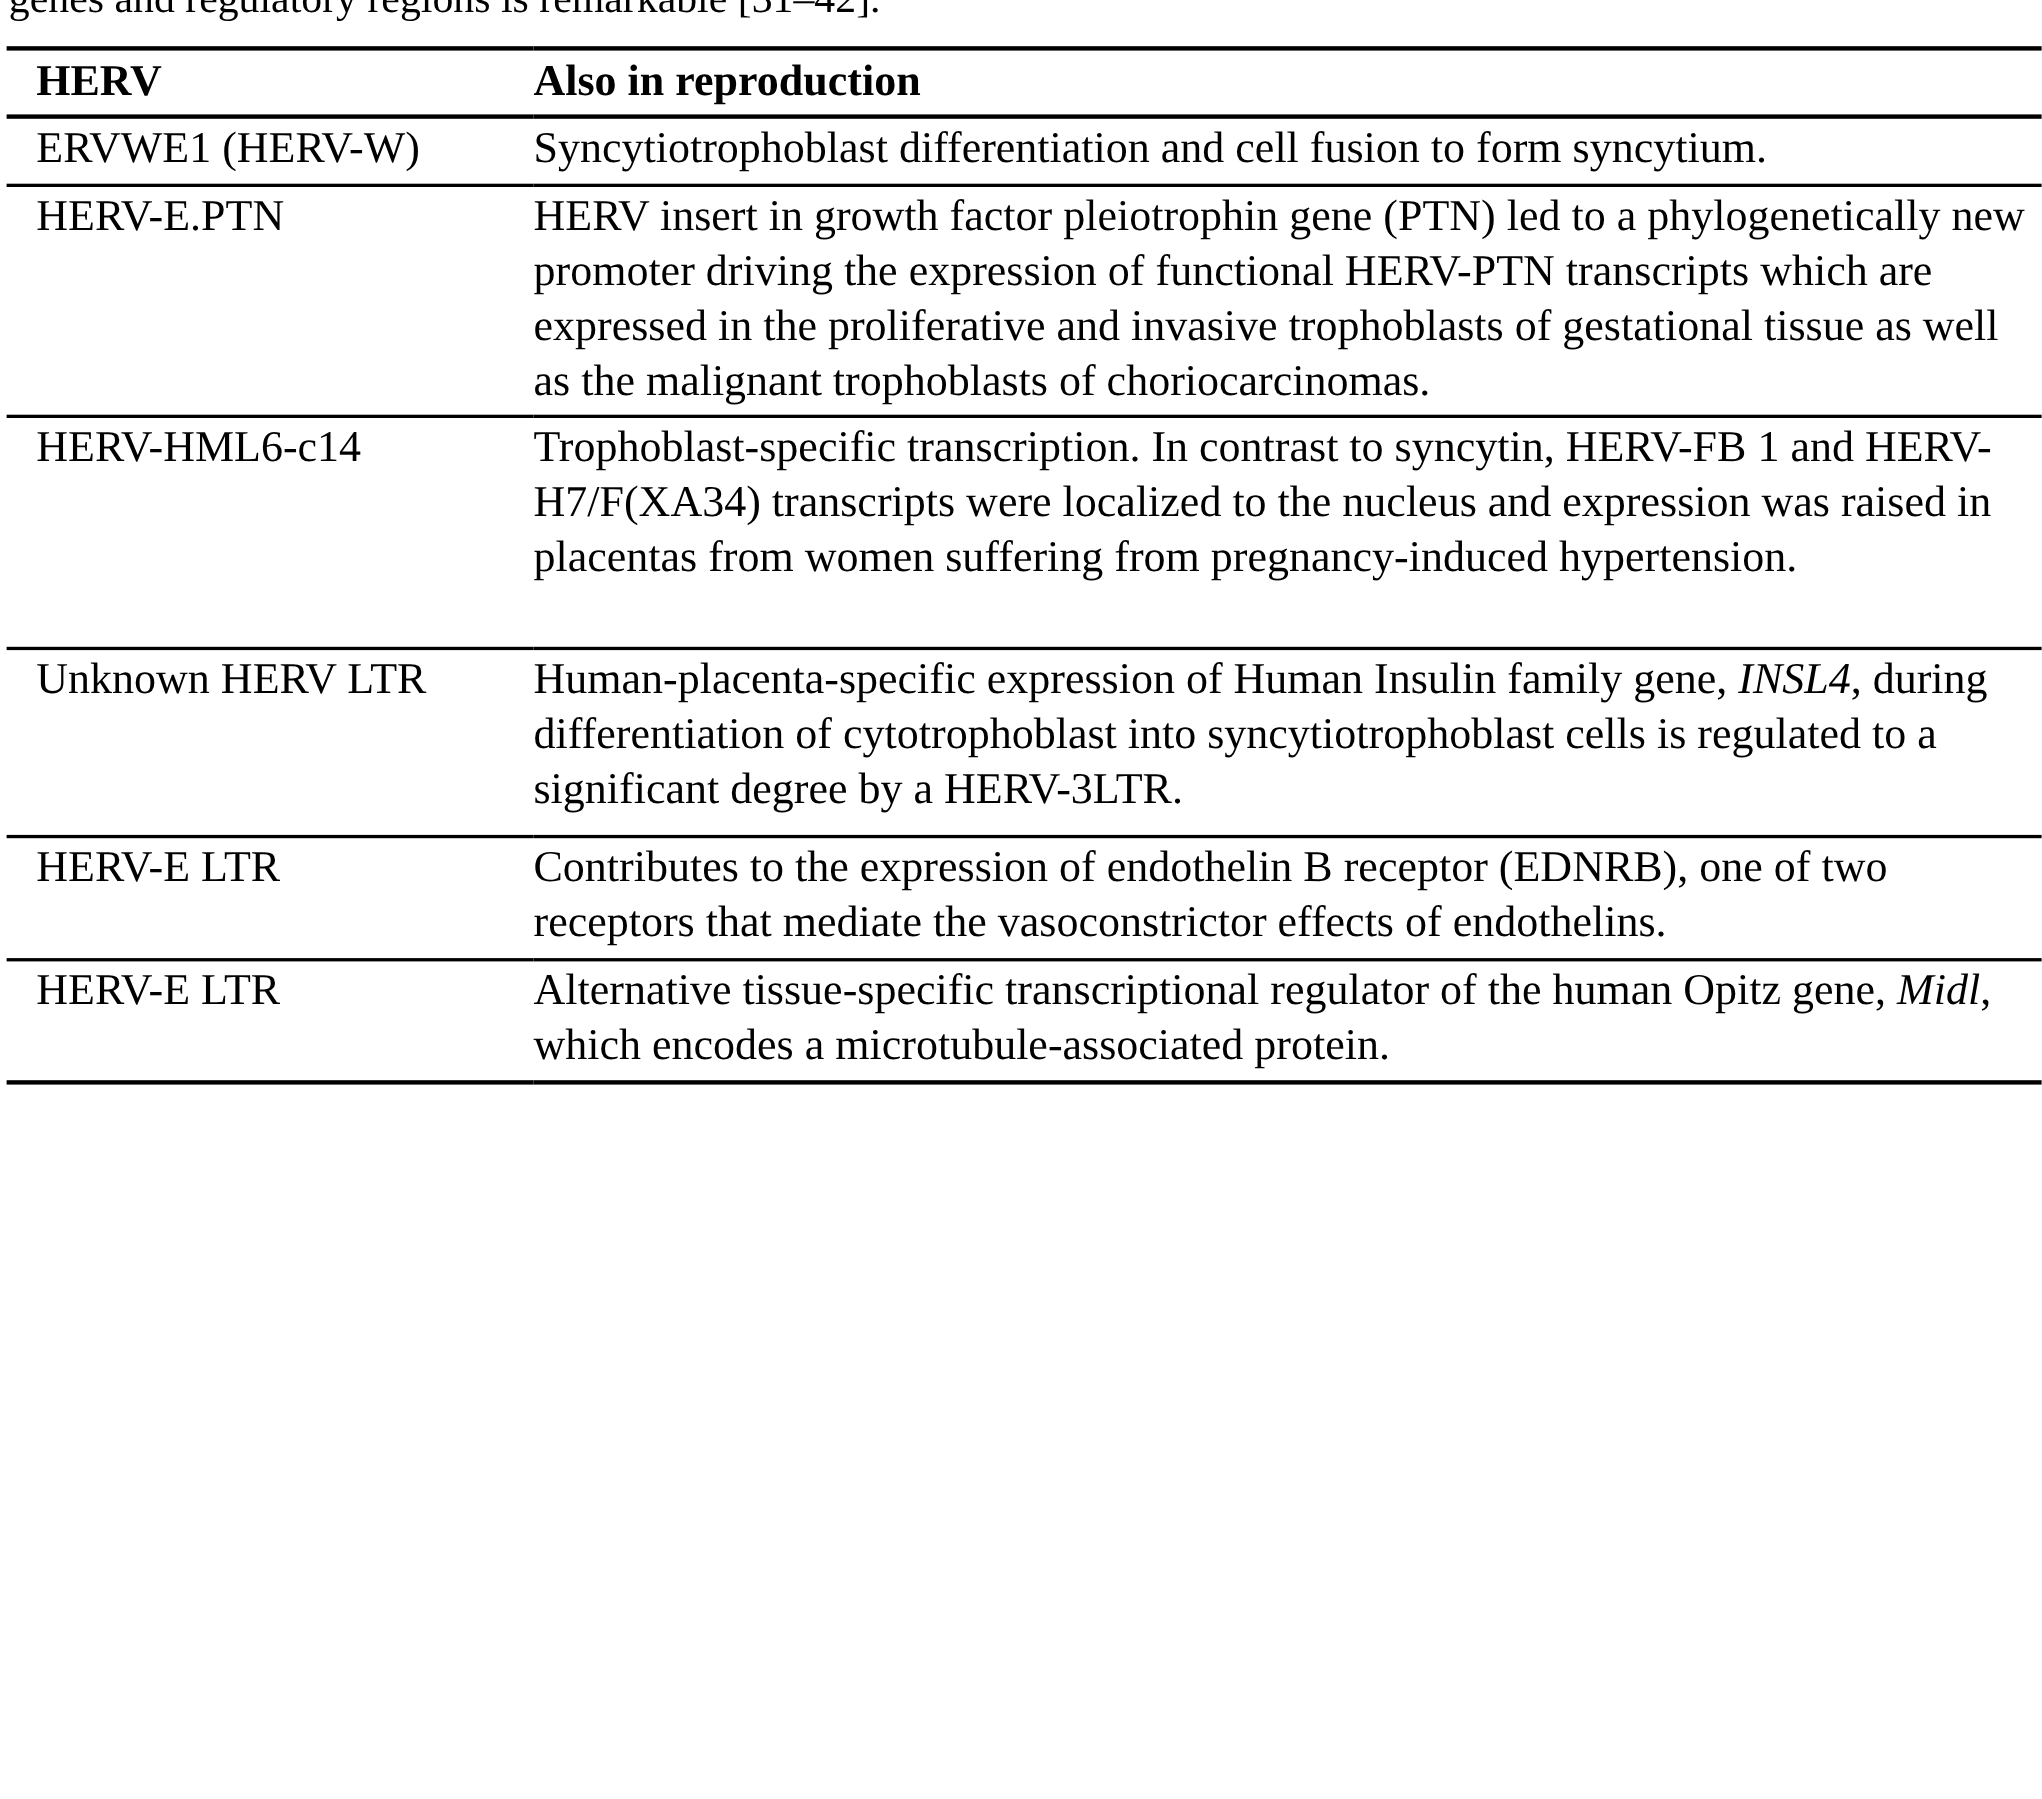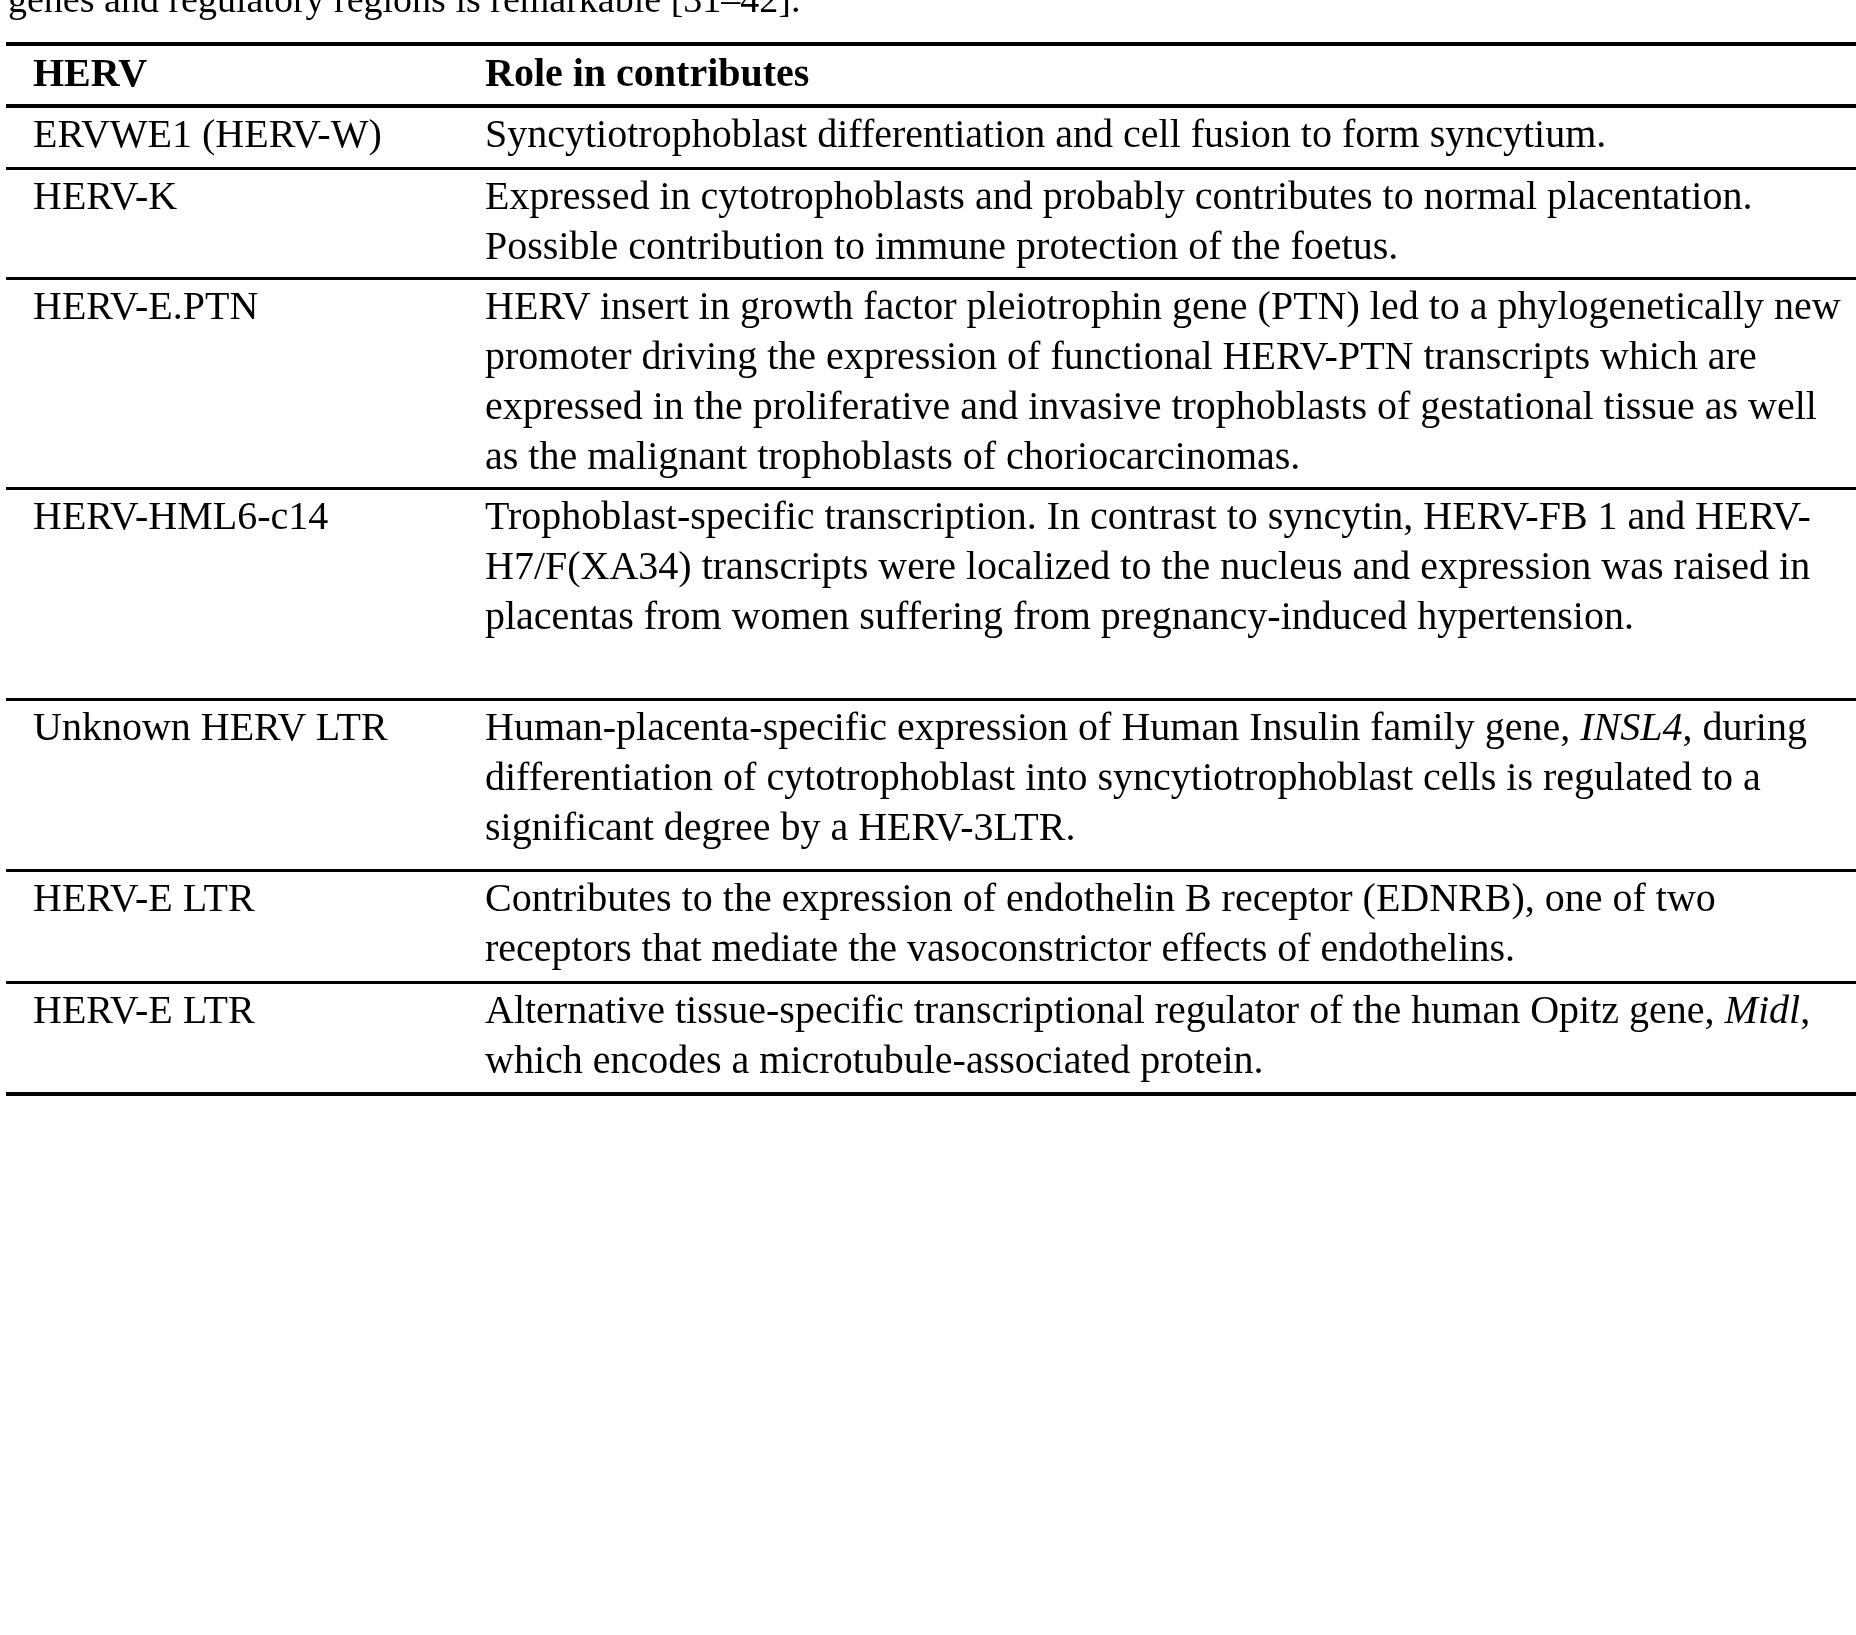--- a/index.html
+++ b/index.html
@@ -73,31 +73,27 @@
   </style>
 </head>
 <body>
 
 <div class="lead-text">genes and regulatory regions is remarkable [31–42].</div>
 
 <table class="herv-table">
   <thead>
     <tr>
       <th class="col-herv">HERV</th>
-      <th class="col-role">Role in contributes</th>
+      <th class="col-role">Also in reproduction</th>
     </tr>
   </thead>
   <tbody>
     <tr style="height:62px">
       <td class="col-herv herv-cell">ERVWE1 (HERV-W)</td>
       <td class="col-role role-cell"><span>Syncytiotrophoblast differentiation and cell fusion to form syncytium.</span></td>
-    </tr>
-    <tr style="height:100px">
-      <td class="col-herv herv-cell">HERV-K</td>
-      <td class="col-role role-cell"><span>Expressed in cytotrophoblasts and probably contributes to normal placentation. Possible contribution to immune protection of the foetus.</span></td>
     </tr>
     <tr style="height:175px">
       <td class="col-herv herv-cell">HERV-E.PTN</td>
       <td class="col-role role-cell"><span>HERV insert in growth factor pleiotrophin gene (PTN) led to a phylogenetically new promoter driving the expression of functional HERV-PTN transcripts which are expressed in the proliferative and invasive trophoblasts of gestational tissue as well as the malignant trophoblasts of choriocarcinomas.</span></td>
     </tr>
     <tr style="height:211px">
       <td class="col-herv herv-cell">HERV-HML6-c14</td>
       <td class="col-role role-cell"><span>Trophoblast-specific transcription. In contrast to syncytin, HERV-FB 1 and HERV-H7/F(XA34) transcripts were localized to the nucleus and expression was raised in placentas from women suffering from pregnancy-induced hypertension.</span></td>
     </tr>
     <tr style="height:171px">

